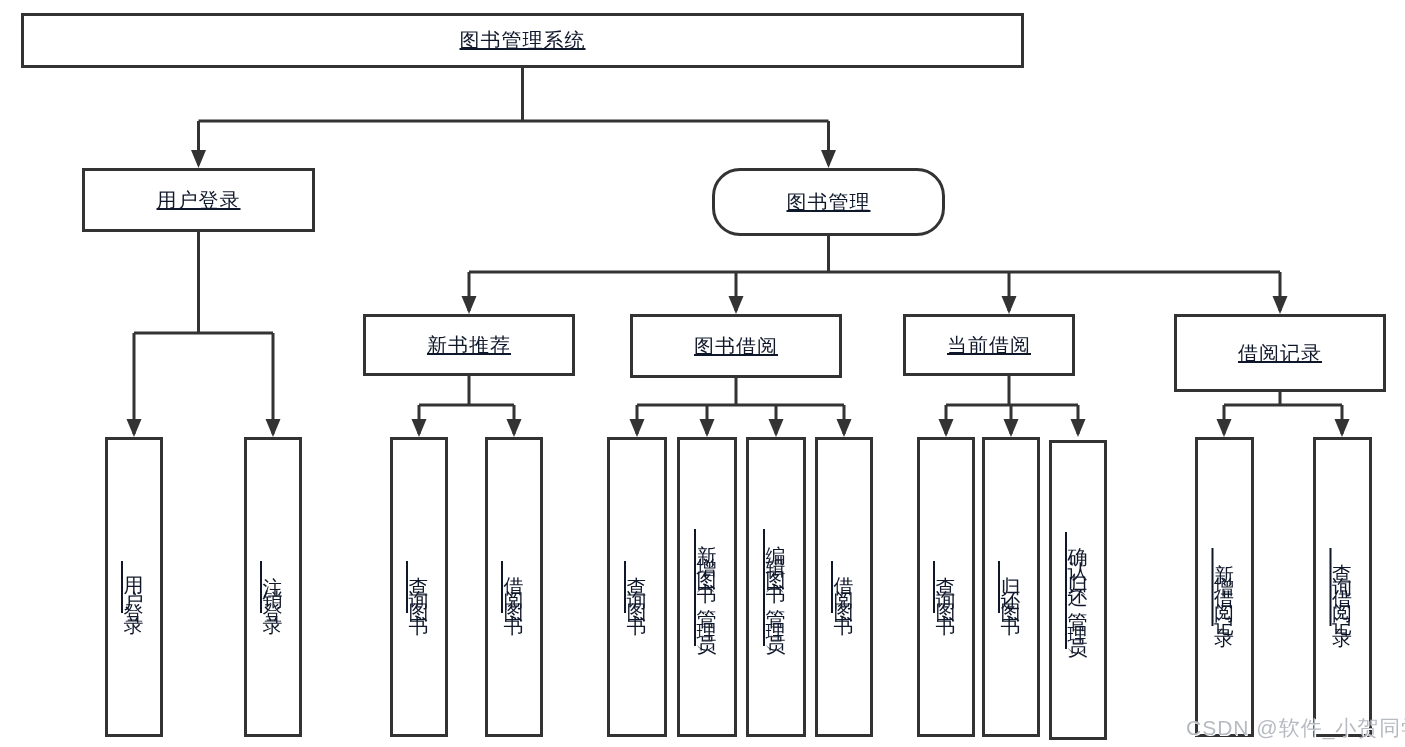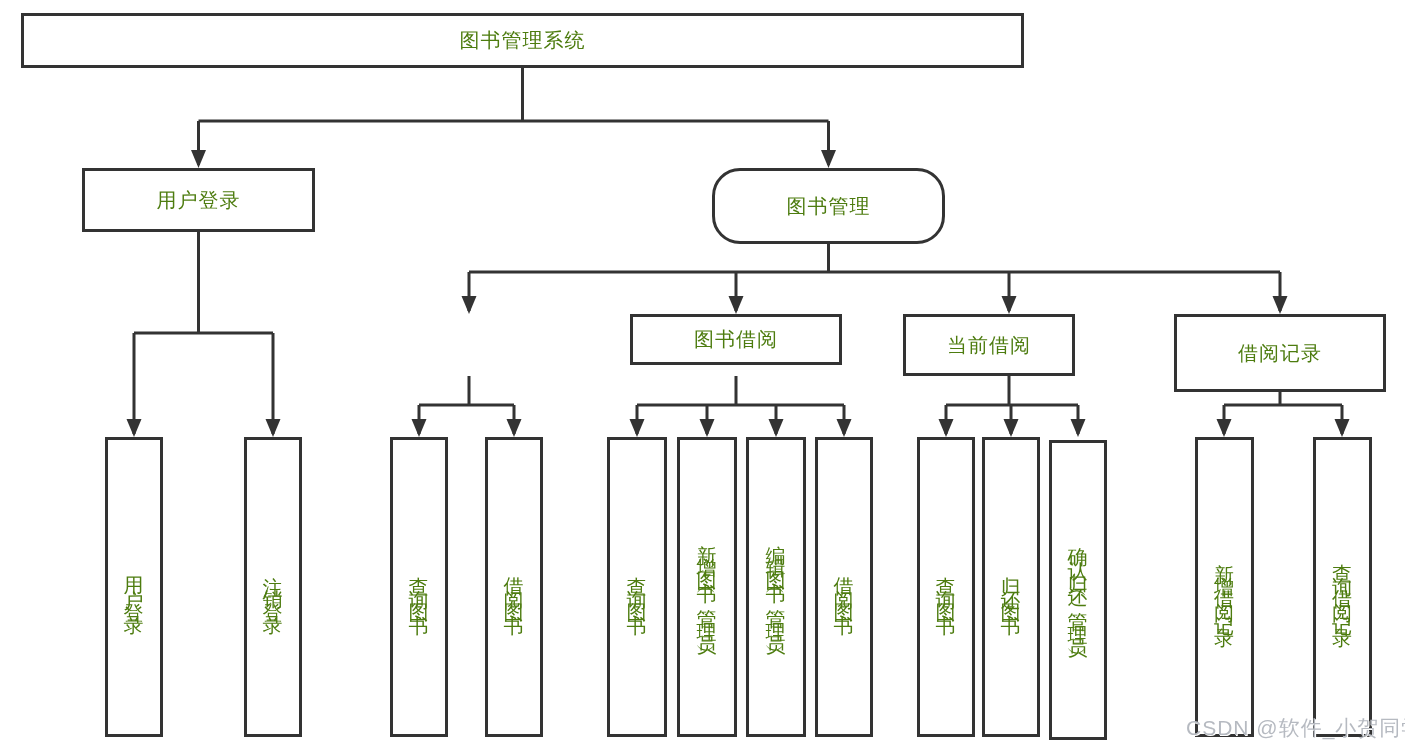--- a/index.html
+++ b/index.html
@@ -5,21 +5,21 @@
   html,body{margin:0;padding:0;background:#ffffff;}
   #stage{
     position:relative;width:1405px;height:747px;background:#ffffff;
     font-family:"Liberation Sans","DejaVu Sans",sans-serif;
     overflow:hidden;
   }
   svg.connectors{position:absolute;left:0;top:0;z-index:1;}
   .box{
     position:absolute;background:#ffffff;border:3px solid #333333;
     box-sizing:border-box;display:flex;align-items:center;justify-content:center;
-    color:#4d7c0f;z-index:2;
+    color:#0f172a;z-index:2;text-decoration:underline;
   }
   .box.h{font-size:20px;letter-spacing:1px;}
   .box.v span{
     writing-mode:vertical-rl;
     font-size:20px;letter-spacing:13px;line-height:1.0;
     white-space:nowrap;
   }
   #watermark{
     position:absolute;left:1186px;top:714px;z-index:3;
     font-size:21px;color:#b6bac1;letter-spacing:1px;
@@ -82,23 +82,24 @@
       <polygon points="1003.5,419 1018.5,419 1011,437"></polygon>
       <polygon points="1070.5,419 1085.5,419 1078,437"></polygon>
       <polygon points="1216.5,419 1231.5,419 1224,437"></polygon>
       <polygon points="1334.5,419 1349.5,419 1342,437"></polygon>
     </g>
   </svg>
 
   <div class="box h" style="left:21px;top:13px;width:1003px;height:55px;">图书管理系统</div>
 
   <div class="box h" style="left:82px;top:168px;width:233px;height:64px;">用户登录</div>
-  <div class="box h" style="left:712px;top:168px;width:233px;height:76px;border-radius:28px;">图书管理</div>
+  <div class="box h" style="left:712px;top:168px;width:233px;height:68px;border-radius:28px;">图书管理</div>
 
-  <div class="box h" style="left:630px;top:314px;width:212px;height:51px;">图书借阅</div>
+  <div class="box h" style="left:363px;top:314px;width:212px;height:62px;">新书推荐</div>
+  <div class="box h" style="left:630px;top:314px;width:212px;height:64px;">图书借阅</div>
   <div class="box h" style="left:903px;top:314px;width:172px;height:62px;">当前借阅</div>
   <div class="box h" style="left:1174px;top:314px;width:212px;height:78px;">借阅记录</div>
 
   <div class="box v" style="left:105px;top:437px;width:58px;height:300px;">
     <span>用户登录</span>
   </div>
   <div class="box v" style="left:244px;top:437px;width:58px;height:300px;">
     <span>注销登录</span>
   </div>
 

